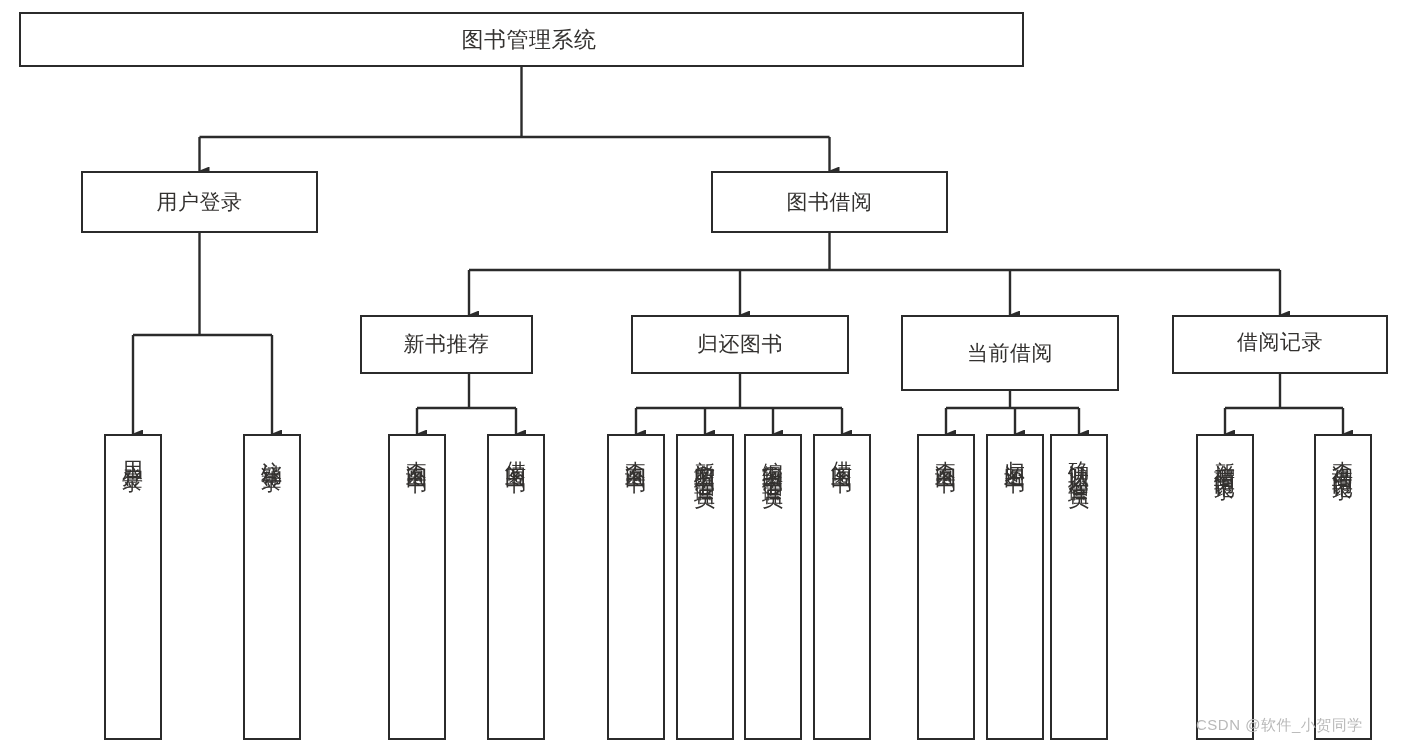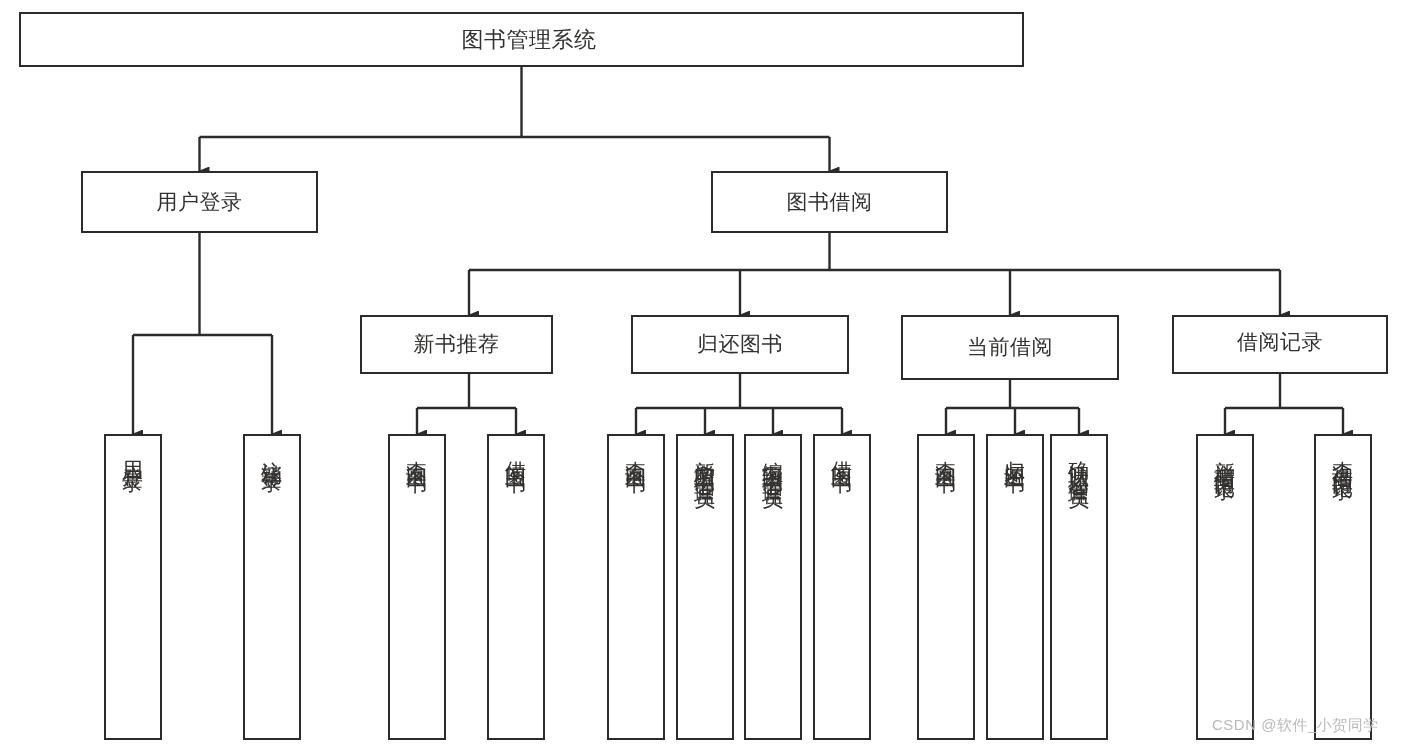--- a/index.html
+++ b/index.html
@@ -65,21 +65,20 @@
   }
   .watermark {
     position: absolute;
     left: 1196px;
     top: 716px;
     font-size: 15px;
     color: #b9b9b9;
     letter-spacing: 0.5px;
     white-space: nowrap;
     font-family: "Liberation Sans", "DejaVu Sans", sans-serif;
-    padding-left: 16px;
   }
 </style>
 </head>
 <body>
 
 <div id="diagram-root">
 
   <svg class="edges" viewBox="0 0 1405 747" xmlns="http://www.w3.org/2000/svg">
     <defs>
       <marker id="arrow" markerWidth="9" markerHeight="11" refX="4.5" refY="10" orient="auto" markerUnits="userSpaceOnUse">
@@ -126,27 +125,27 @@
   <div id="nodes-layer">
       <div class="node horizontal root" style="left: 19px; top: 12px; width: 1005px; height: 55px; padding-left: 15px;">
         <span class="label">图书管理系统</span>
       </div>
       <div class="node horizontal" style="left: 81px; top: 171px; width: 237px; height: 62px;">
         <span class="label">用户登录</span>
       </div>
       <div class="node horizontal" style="left: 711px; top: 171px; width: 237px; height: 62px;">
         <span class="label">图书借阅</span>
       </div>
-      <div class="node horizontal" style="left: 360px; top: 315px; width: 193px; height: 59px;">
+      <div class="node horizontal" style="left: 360px; top: 315px; width: 173px; height: 59px;">
         <span class="label">新书推荐</span>
       </div>
       <div class="node horizontal" style="left: 631px; top: 315px; width: 218px; height: 59px;">
         <span class="label">归还图书</span>
       </div>
-      <div class="node horizontal" style="left: 901px; top: 315px; width: 218px; height: 65px;">
+      <div class="node horizontal" style="left: 901px; top: 315px; width: 218px; height: 76px;">
         <span class="label">当前借阅</span>
       </div>
       <div class="node horizontal" style="left: 1172px; top: 315px; width: 216px; height: 59px; font-family: Liberation Mono, monospace;">
         <span class="label">借阅记录</span>
       </div>
       <div class="node vertical" style="left: 104px; top: 434px; width: 58px; height: 306px;">
         <span class="label">用户登录</span>
       </div>
       <div class="node vertical" style="left: 243px; top: 434px; width: 58px; height: 306px;">
         <span class="label">注销登录</span>

